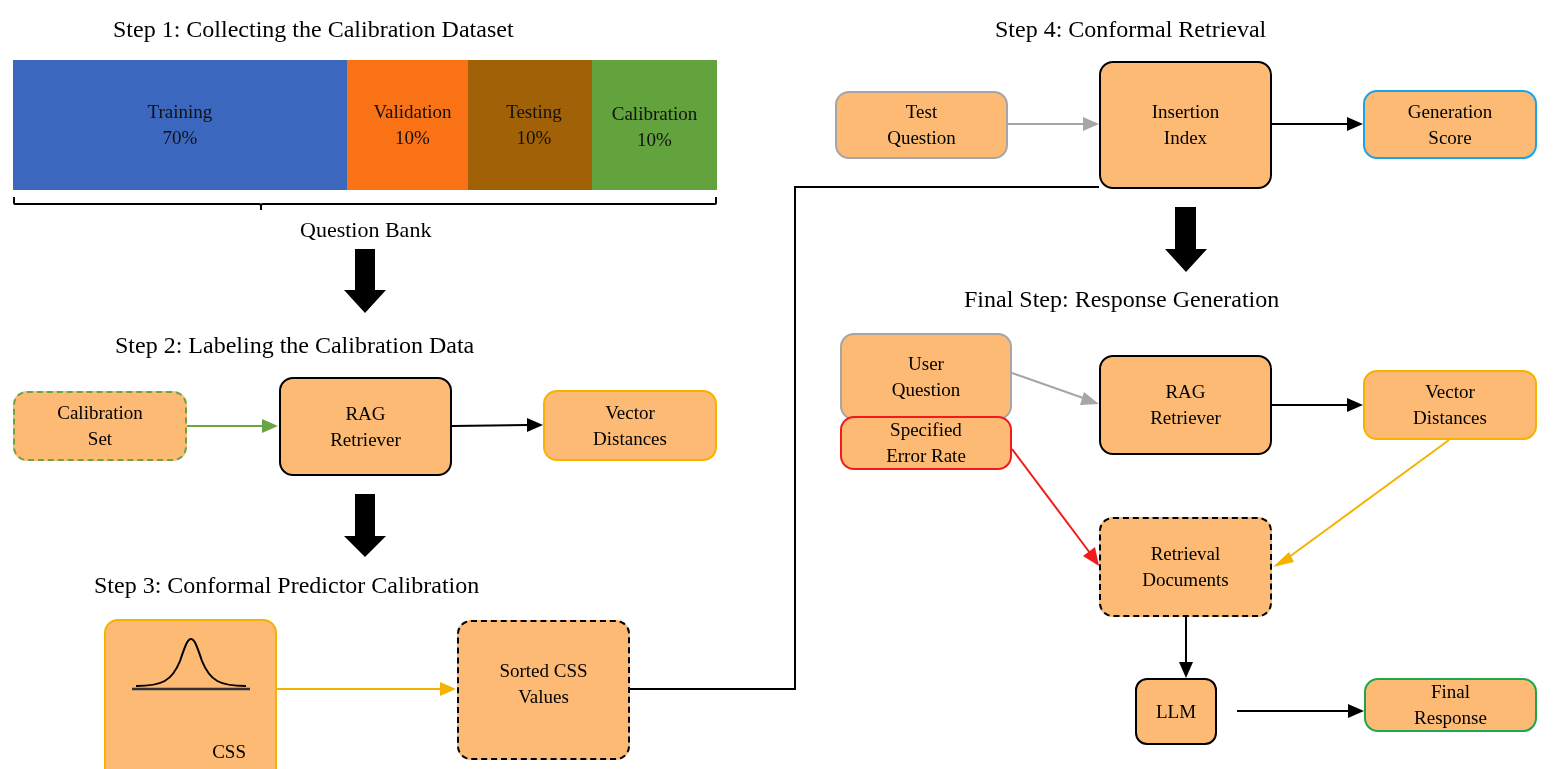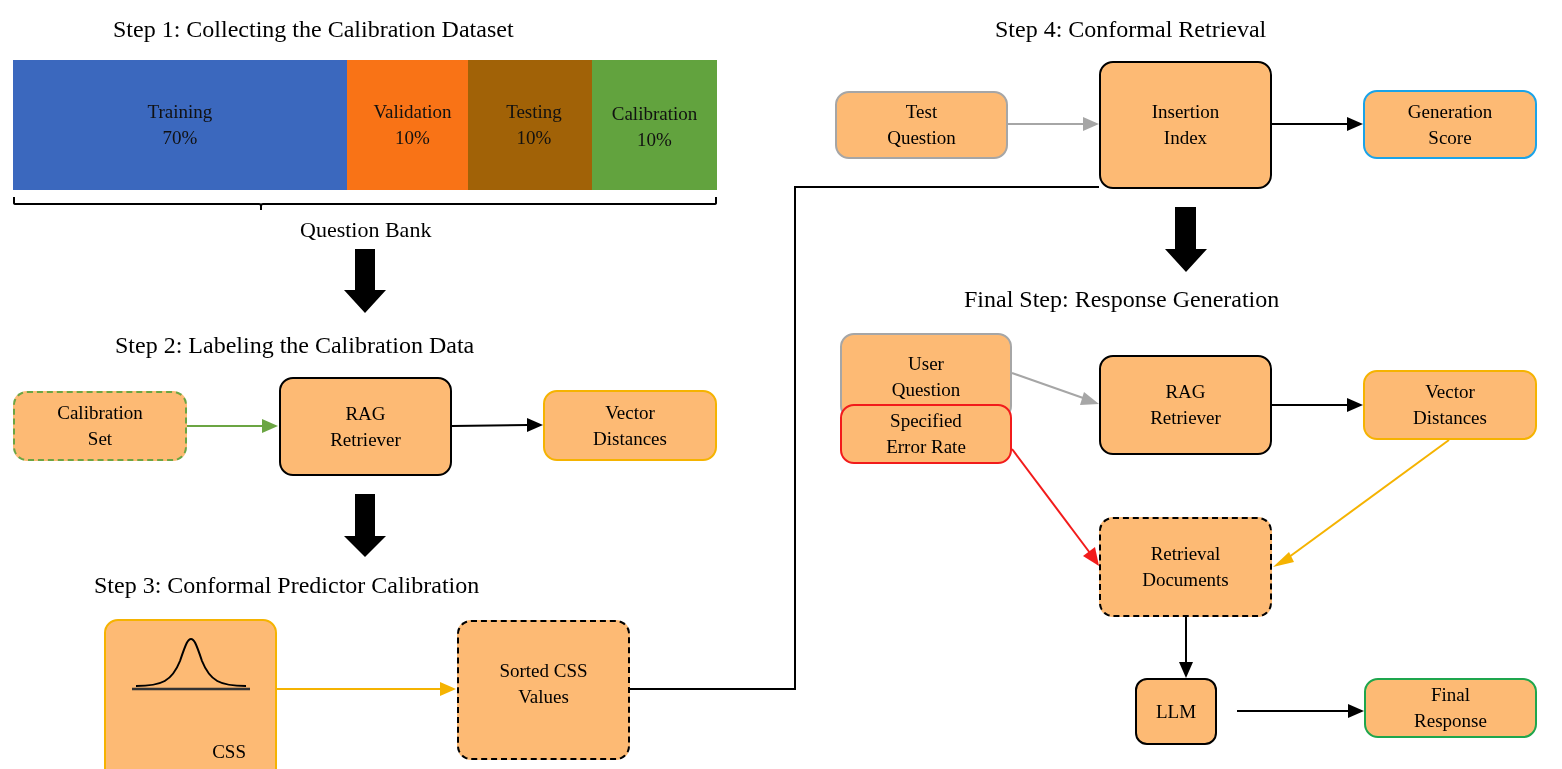--- a/index.html
+++ b/index.html
@@ -101,21 +101,21 @@
 </div>
 
 <div class="title" style="left:964px; top:287px;">Final Step: Response Generation</div>
 
 <div class="box" style="left:840px; top:333px; width:172px; height:87px; border:2.5px solid #A6A6A6;">
   <div>
       <span>User</span>
       <span>Question</span>
     </div>
 </div>
-<div class="box" style="left:840px; top:404px; width:172px; height:60px; border:2.5px solid #F21B1B;justify-content:center;">
+<div class="box" style="left:840px; top:416px; width:172px; height:54px; border:2.5px solid #F21B1B;justify-content:center;">
   <div>
       <span>Specified</span>
       <span>Error Rate</span>
     </div>
 </div>
 <div class="box" style="left:1099px; top:355px; width:173px; height:100px; border:2.5px solid #000;">
   <div>
       <span>RAG</span>
       <span>Retriever</span>
     </div>
@@ -128,21 +128,21 @@
 </div>
 <div class="box" style="left:1099px; top:517px; width:173px; height:100px; border:2.5px dashed #000;">
   <div>
       <span>Retrieval</span>
       <span>Documents</span>
     </div>
 </div>
 <div class="box" style="left:1135px; top:678px; width:82px; height:67px; border:2.5px solid #000; border-radius:12px;">
   <span>LLM</span>
 </div>
-<div class="box" style="left:1364px; top:678px; width:173px; height:60px; border:2.5px solid #1EA64D;">
+<div class="box" style="left:1364px; top:678px; width:173px; height:54px; border:2.5px solid #1EA64D;">
   <div>
       <span>Final</span>
       <span>Response</span>
     </div>
 </div>
 
 <svg class="overlay" viewBox="0 0 1562 769">
 
   <path d="M14,197 L14,203 Q14,204 16,204 L259,204 Q261,204 261,206 L261,210 L261,206 Q261,204 263,204 L714,204 Q716,204 716,203 L716,197" fill="none" stroke="#000" stroke-width="2"></path>
 

